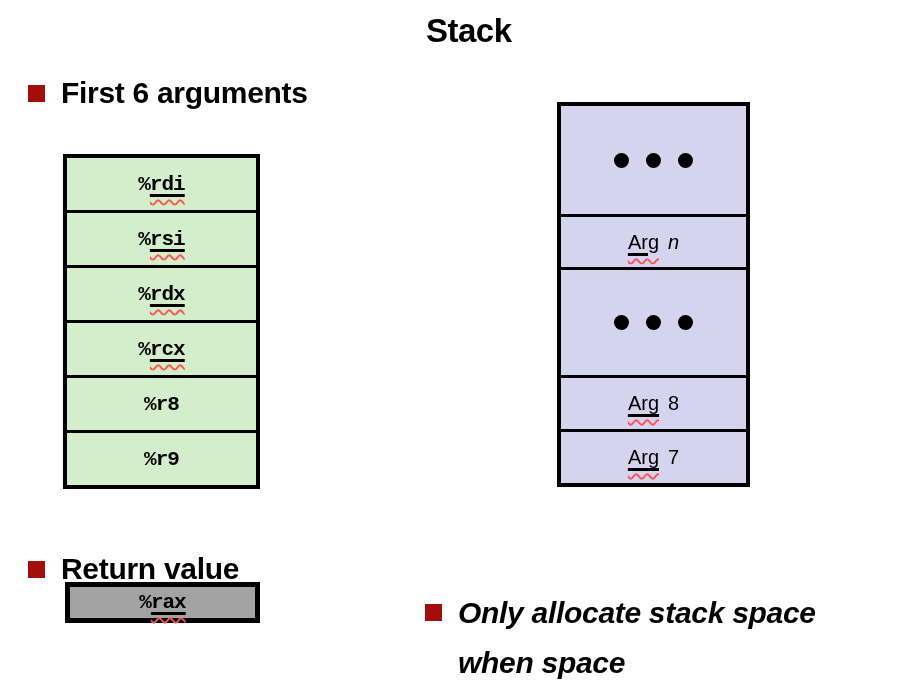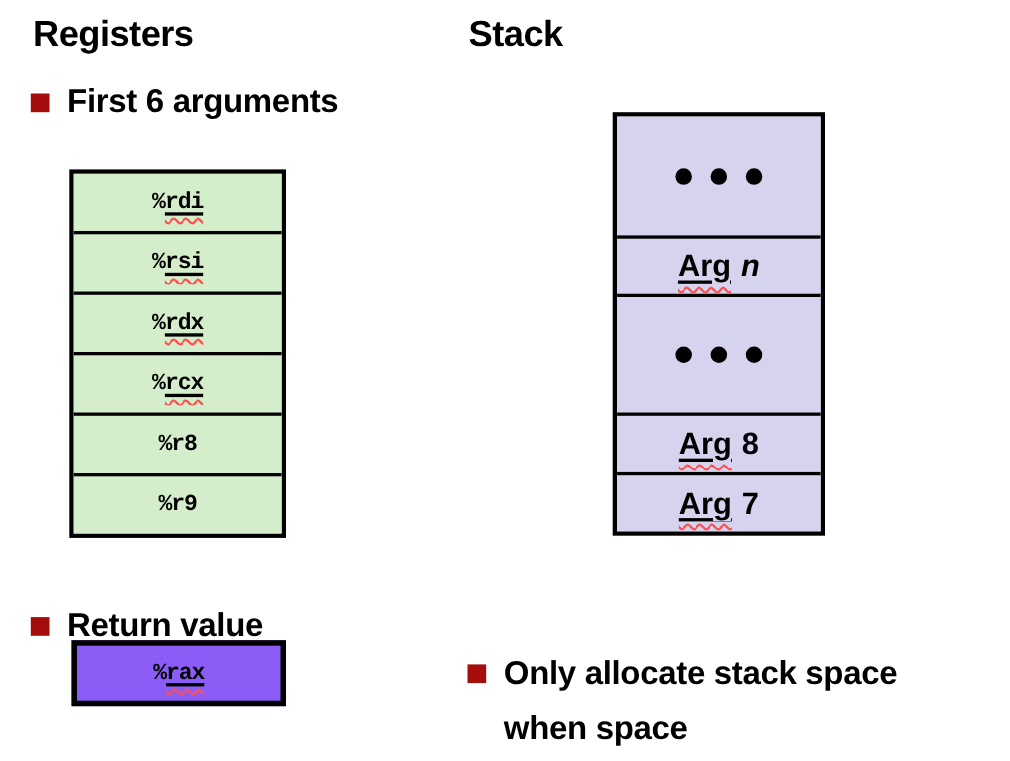--- a/index.html
+++ b/index.html
@@ -42,37 +42,37 @@
     display: flex; align-items: center; justify-content: center;
   }
   .reg-cell:first-child { border-top: none; height: 52px; }
   .mono {
     font-family: "Liberation Mono", monospace;
     font-weight: bold; font-size: 21px; letter-spacing: -1px;
   }
 
   
   .rax-box {
-    position: absolute; left: 65px; top: 582px; width: 195px; height: 60px;
+    position: absolute; left: 65px; top: 582px; width: 195px; height: 41px;
     box-sizing: border-box; border: 5px solid #000;
-    background: #8b5cf6;
+    background: #a3a3a3;
     display: flex; align-items: center; justify-content: center;
   }
 
   
   .stack-table {
     position: absolute; left: 557px; top: 102px; width: 193px;
     border: 4px solid #000; box-sizing: border-box;
   }
   .st-cell {
     box-sizing: border-box;
     background: #d6d3ee;
     border-top: 3px solid #000;
     display: flex; align-items: center; justify-content: center;
-    font-size: 28px; font-weight: bold;
+    font-size: 20px; font-weight: normal;
   }
   .st-cell:first-child { border-top: none; }
   .h-tall { height: 108px; }
   .h-argn { height: 53px; }
   .h-arg  { height: 54px; }
 
   .dots { display: flex; gap: 17px; align-items: center; }
   .dot { width: 15px; height: 15px; border-radius: 50%; background: #000; }
 
   
@@ -91,21 +91,20 @@
     text-underline-offset: 4px;
   }
   .suffix { margin-left: 9px; }
   .it { font-style: italic; }
 </style>
 </head>
 <body>
 
 <div class="canvas">
 
-  <div class="heading" style="left:30px; top:12px;">Registers</div>
   <div class="heading" style="left:426px; top:12px;">Stack</div>
 
   <div class="bullet-row" style="left:28px; top:76px;">
     <span class="bullet-sq"></span>
     <span>First 6 arguments</span>
   </div>
 
   <div class="reg-table">
     <div class="reg-cell">
       <span class="mono"><span>%</span><span class="squig"><span class="ub">rdi</span></span></span>
@@ -158,21 +157,21 @@
     <div class="st-cell h-arg">
       <span class="squig"><span class="ub">Arg</span></span>
         <span class="suffix">8</span>
     </div>
     <div class="st-cell h-arg">
       <span class="squig"><span class="ub">Arg</span></span>
         <span class="suffix">7</span>
     </div>
   </div>
 
-  <div class="bullet-row" style="left:425px; top:588px;">
+  <div class="bullet-row" style="left:425px; top:588px;font-style:italic;">
     <span class="bullet-sq" style="margin-top:16px;"></span>
     <span class="note-lines">
       <span>Only allocate stack space</span><br>
       <span>when space</span>
     </span>
   </div>
 
 </div>
 
 </body></html>

